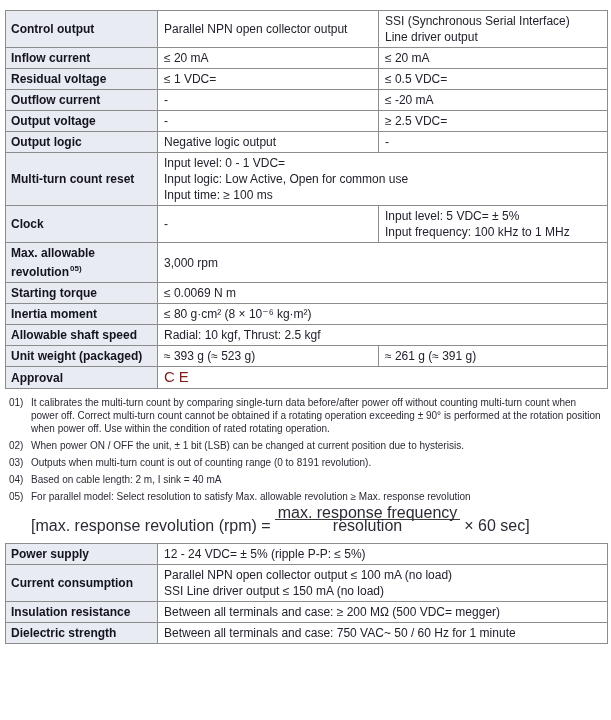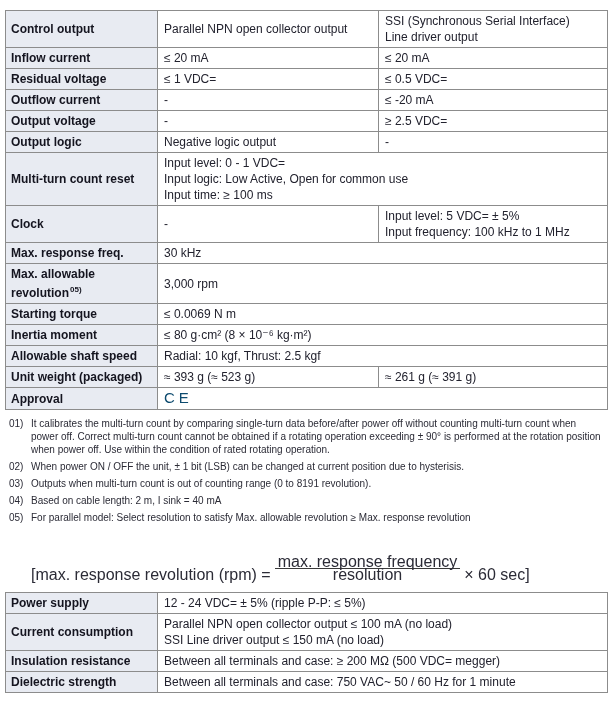--- a/index.html
+++ b/index.html
@@ -11,28 +11,28 @@
   .page{padding:10px 4px 0 5px;}
   table{border-collapse:collapse;table-layout:fixed;width:602px;border:1px solid #5a5a5a;}
   th,td{
     border:1px solid #8c8c8c;
     font-size:12px;line-height:16px;
     padding:2px 6px;vertical-align:middle;text-align:left;
   }
   th{background:#e8ebf2;font-weight:700;padding:2px 5px;color:#14141f;}
   td.val{white-space:pre-line;color:#22222e;}
   sup.note-ref{font-size:8px;font-weight:700;vertical-align:super;margin-left:1px;}
-  .ce{font-size:15px;letter-spacing:4px;font-weight:400;color:#0c4a6e;}
+  .ce{font-size:15px;letter-spacing:4px;font-weight:400;color:#7f1d1d;}
   .notes{padding:7px 4px 5px 4px;font-size:10px;line-height:13px;color:#2b2b36;}
   .note{display:flex;margin-bottom:4px;}
   .note-num{flex:0 0 22px;}
   .note-body{flex:1;padding-right:2px;}
   .formula{margin:2px 0 6px 22px;display:flex;align-items:flex-end;gap:4px;font-size:16px;color:#2b2b36;}
   .frac{display:inline-flex;flex-direction:column;text-align:center;line-height:12px;}
-  .frac .num{border-bottom:1px solid #3a3a3a;padding:0 3px;margin-top:28px;}
+  .frac .num{border-bottom:1px solid #3a3a3a;padding:0 3px;}
   .frac .den{padding:0 3px;}
 </style>
 </head>
 <body>
 
 <div class="page">
 
   <table>
     <colgroup>
         <col style="width:152px">
@@ -75,24 +75,20 @@
         <th><span>Multi-turn count reset</span></th>
         <td class="val" colspan="2">Input level: 0 - 1 VDC=
 Input logic: Low Active, Open for common use
 Input time: ≥ 100 ms</td>
       </tr>
       <tr>
         <th><span>Clock</span></th>
         <td class="val">-</td>
         <td class="val">Input level: 5 VDC= ± 5%
 Input frequency: 100 kHz to 1 MHz</td>
-      </tr>
-      <tr>
-        <th><span>Max. response freq.</span></th>
-        <td class="val" colspan="2">30 kHz</td>
       </tr>
       <tr>
         <th><span>Max. allowable revolution</span><sup class="note-ref">05)</sup></th>
         <td class="val" colspan="2">3,000 rpm</td>
       </tr>
       <tr>
         <th><span>Starting torque</span></th>
         <td class="val" colspan="2">≤ 0.0069 N m</td>
       </tr>
       <tr>

